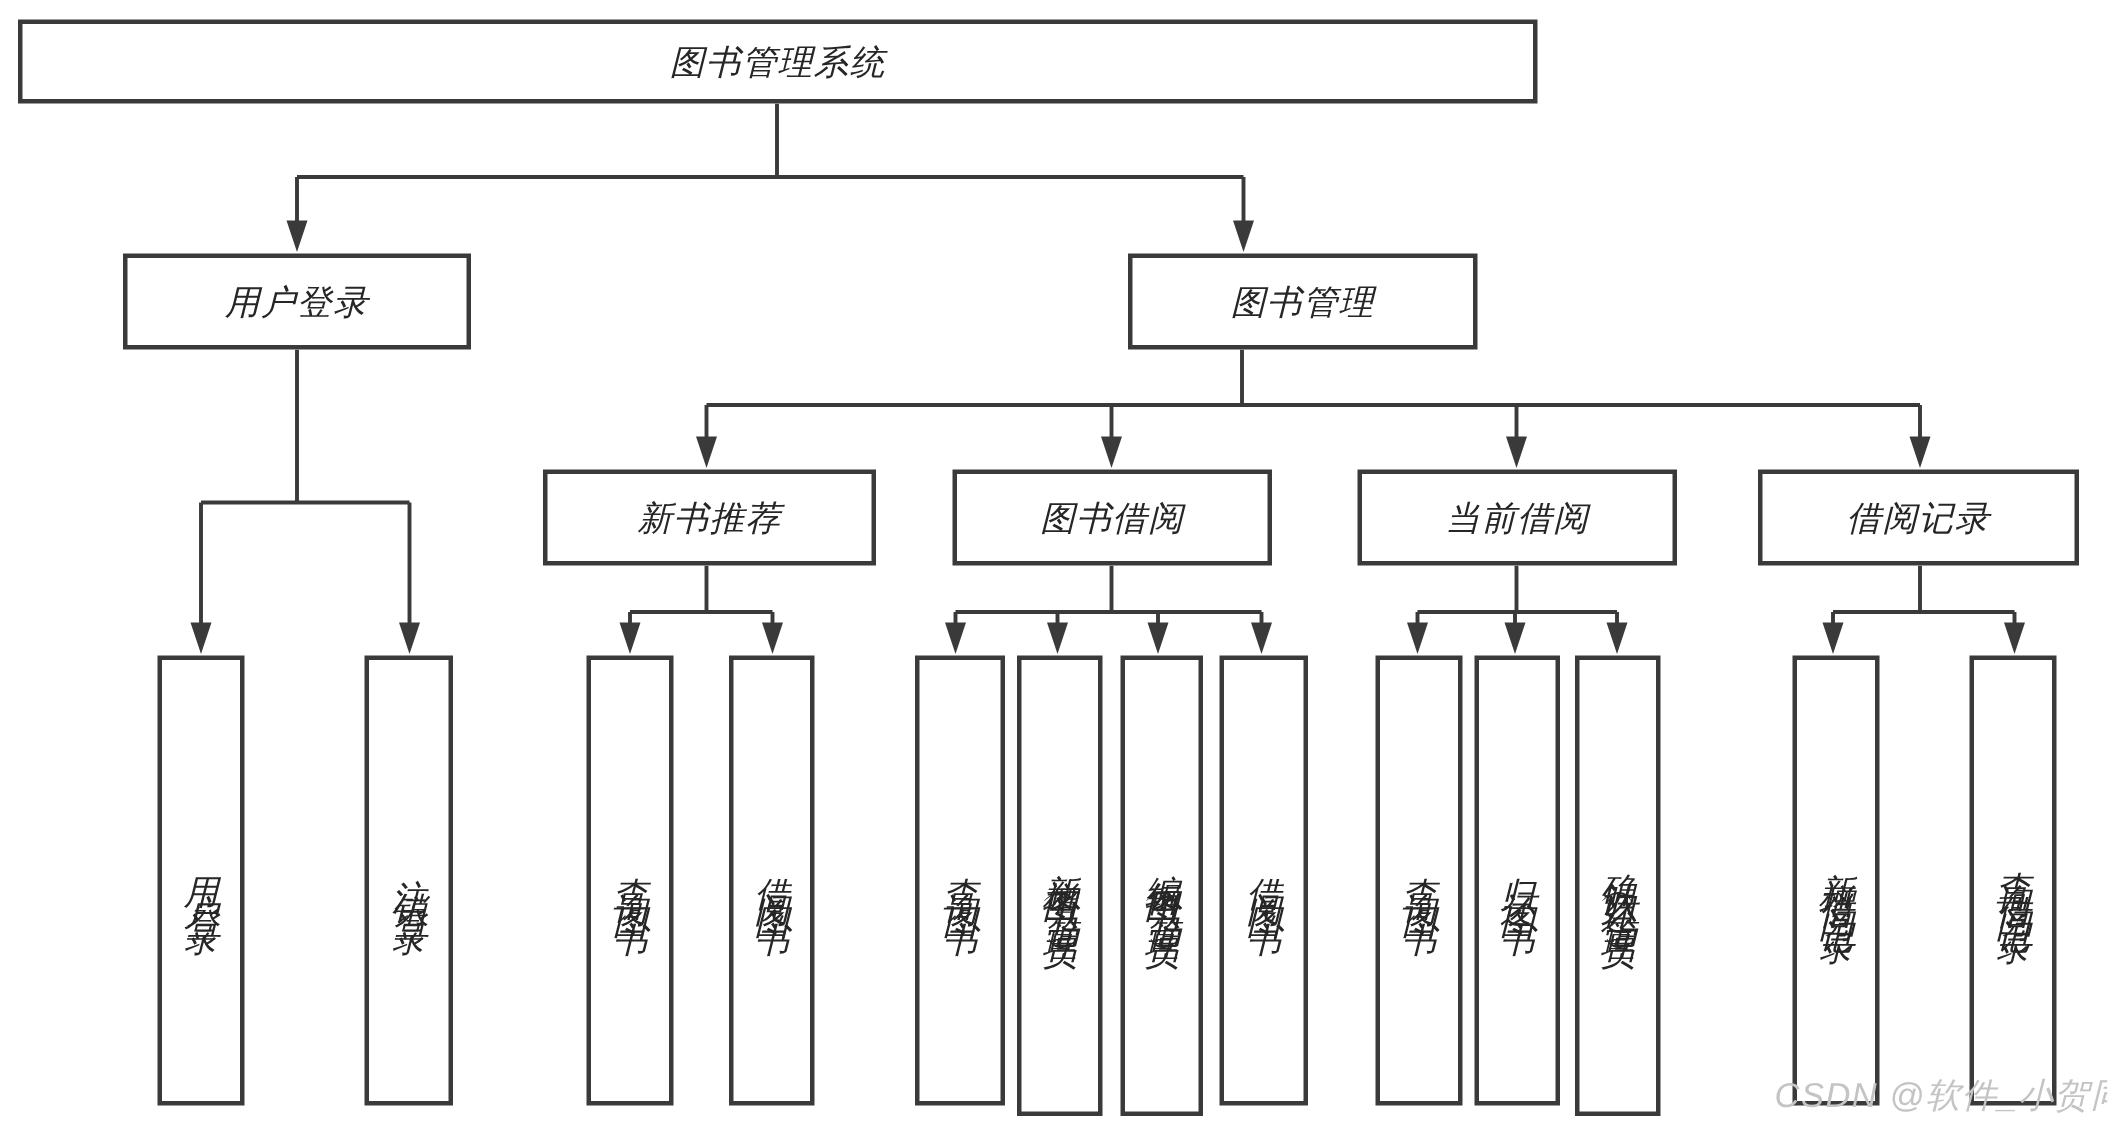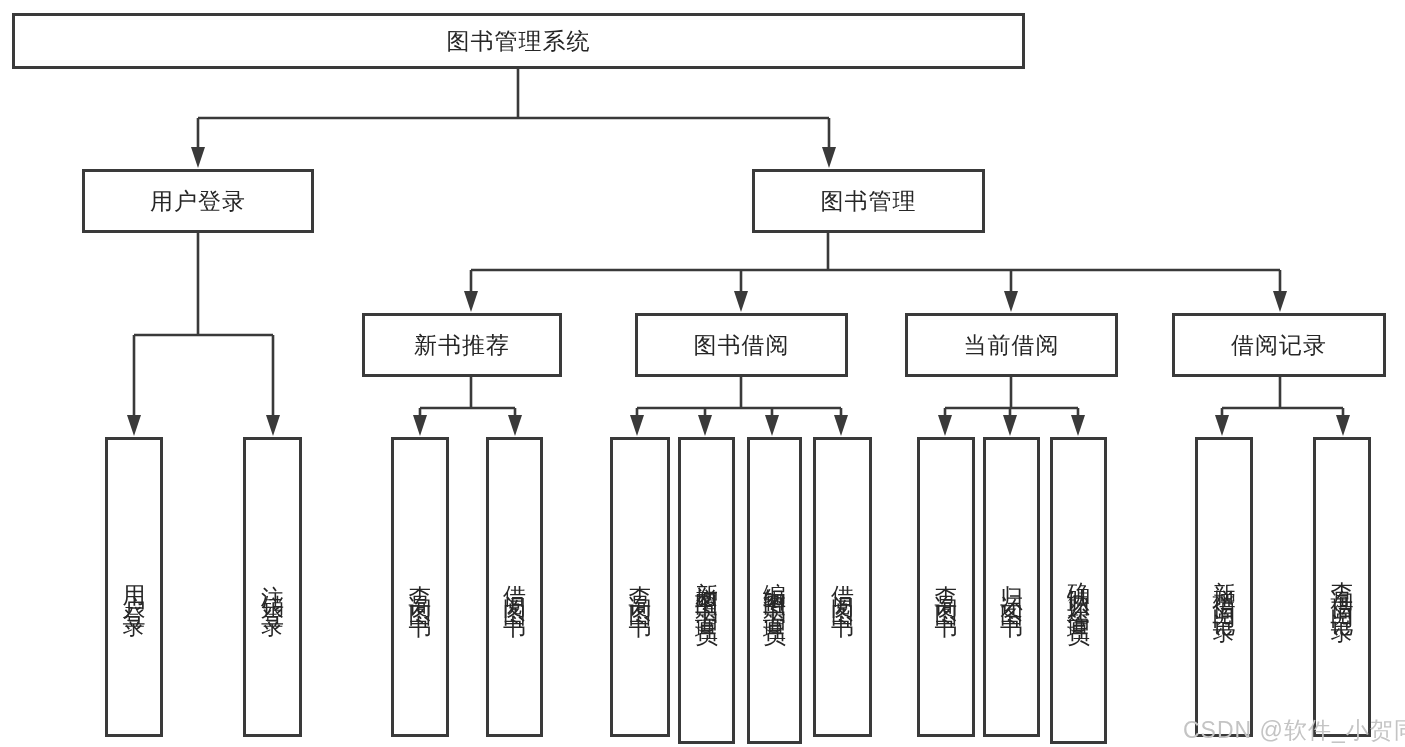--- a/index.html
+++ b/index.html
@@ -9,40 +9,41 @@
     --bg:#ffffff;
   }
   html,body{margin:0;padding:0;background:var(--bg);}
   .stage{
     position:relative;
     width:1405px;height:747px;
     background:var(--bg);
     font-family:"Liberation Sans","DejaVu Sans",sans-serif;
     color:var(--text);
     overflow:hidden;
+    font-style:italic;
   }
   .connectors{position:absolute;left:0;top:0;width:1405px;height:747px;}
   .box{
     position:absolute;
     box-sizing:border-box;
     border:3px solid var(--line);
     background:#fff;
     display:flex;align-items:center;justify-content:center;
     font-size:23px;
     letter-spacing:1px;
     white-space:nowrap;
   }
   
   .l1{left:12px;top:13px;width:1013px;height:56px;}
   
   .l2a{left:82px;top:169px;width:232px;height:64px;}
   .l2b{left:752px;top:169px;width:233px;height:64px;}
   
   .l3{top:313px;height:64px;}
-  .l3a{left:362px;width:200px;}
+  .l3a{left:362px;width:222px;}
   .l3b{left:635px;width:213px;}
   .l3c{left:905px;width:213px;}
   .l3d{left:1172px;width:214px;}
   
   .leaf{top:437px;height:300px;}
   .leaf.tall{height:307px;}
   .vtext{
     writing-mode:vertical-lr;
     text-orientation:mixed;
     font-size:23px;

